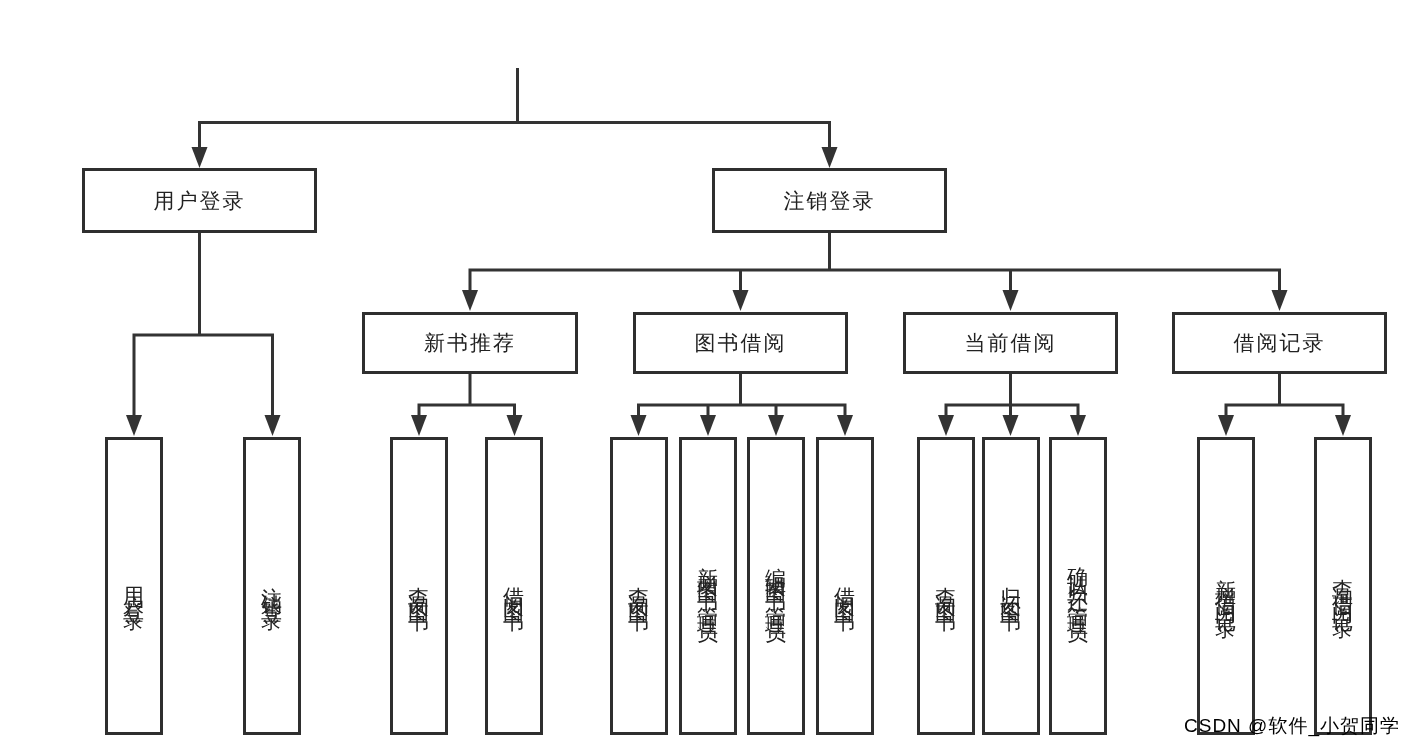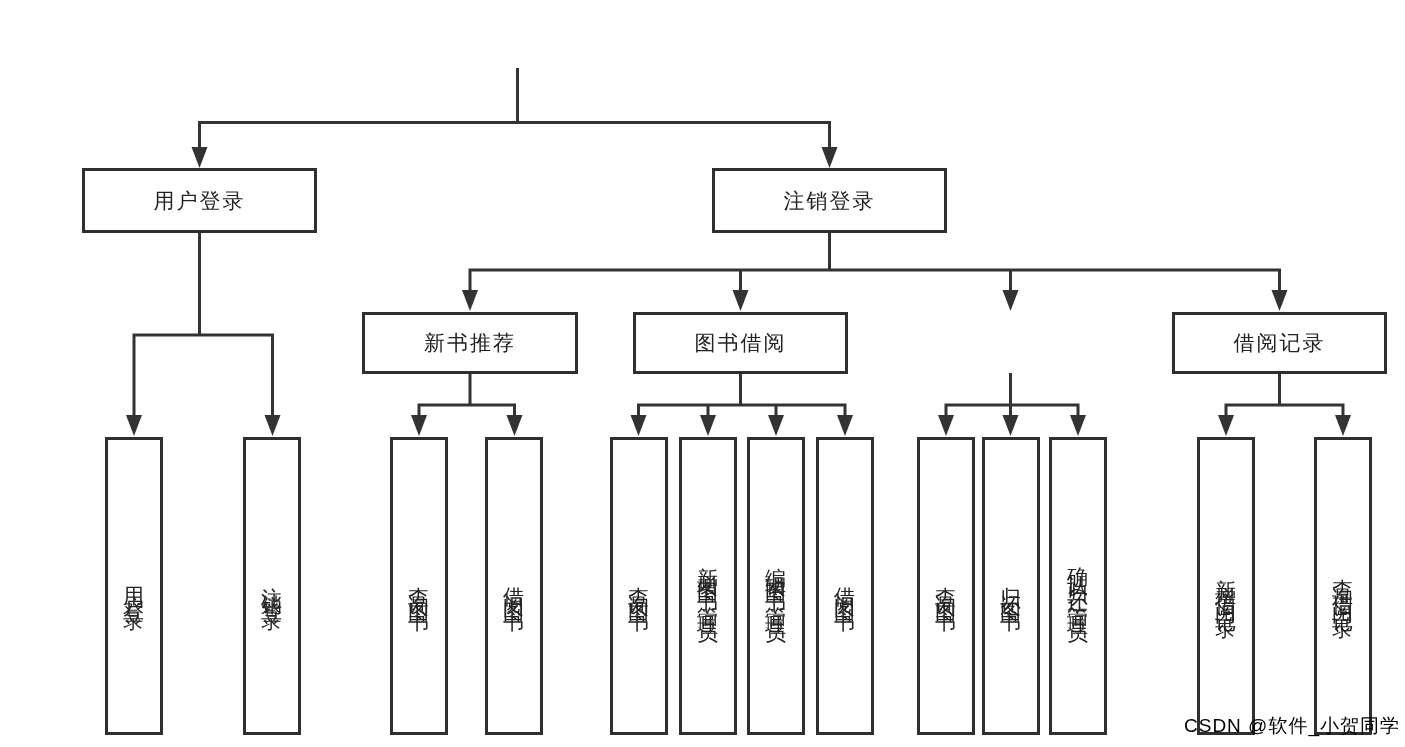--- a/index.html
+++ b/index.html
@@ -74,20 +74,21 @@
       <polygon points="1335,415 1351,415 1343,436"></polygon>
     </g>
   </svg>
 
 
   <div class="node h" style="left:82px; top:168px; width:235px; height:65px;">用户登录</div>
   <div class="node h" style="left:712px; top:168px; width:235px; height:65px;">注销登录</div>
 
   <div class="node h" style="left:362px; top:312px; width:216px; height:62px;">新书推荐</div>
   <div class="node h" style="left:633px; top:312px; width:215px; height:62px;">图书借阅</div>
+  <div class="node h" style="left:903px; top:312px; width:215px; height:62px;">当前借阅</div>
   <div class="node h" style="left:1172px; top:312px; width:215px; height:62px;">借阅记录</div>
 
   <div class="node v" style="left:105px; top:437px; width:58px; height:298px;">用户登录</div>
   <div class="node v" style="left:243px; top:437px; width:58px; height:298px;">注销登录</div>
 
   <div class="node v" style="left:390px; top:437px; width:58px; height:298px;">查询图书</div>
   <div class="node v" style="left:485px; top:437px; width:58px; height:298px;">借阅图书</div>
 
   <div class="node v" style="left:610px; top:437px; width:58px; height:298px;">查询图书</div>
   <div class="node v" style="left:679px; top:437px; width:58px; height:298px;">新增图书（管理员）</div>

